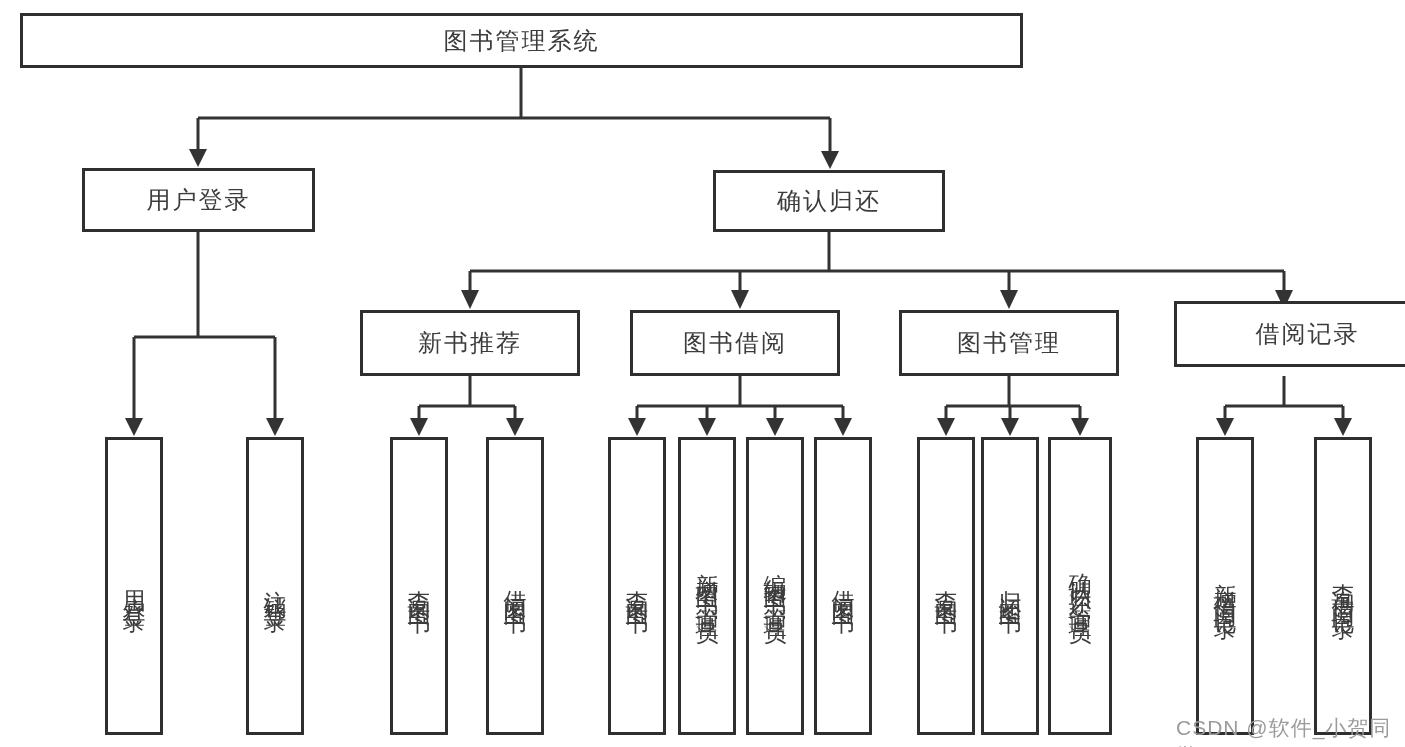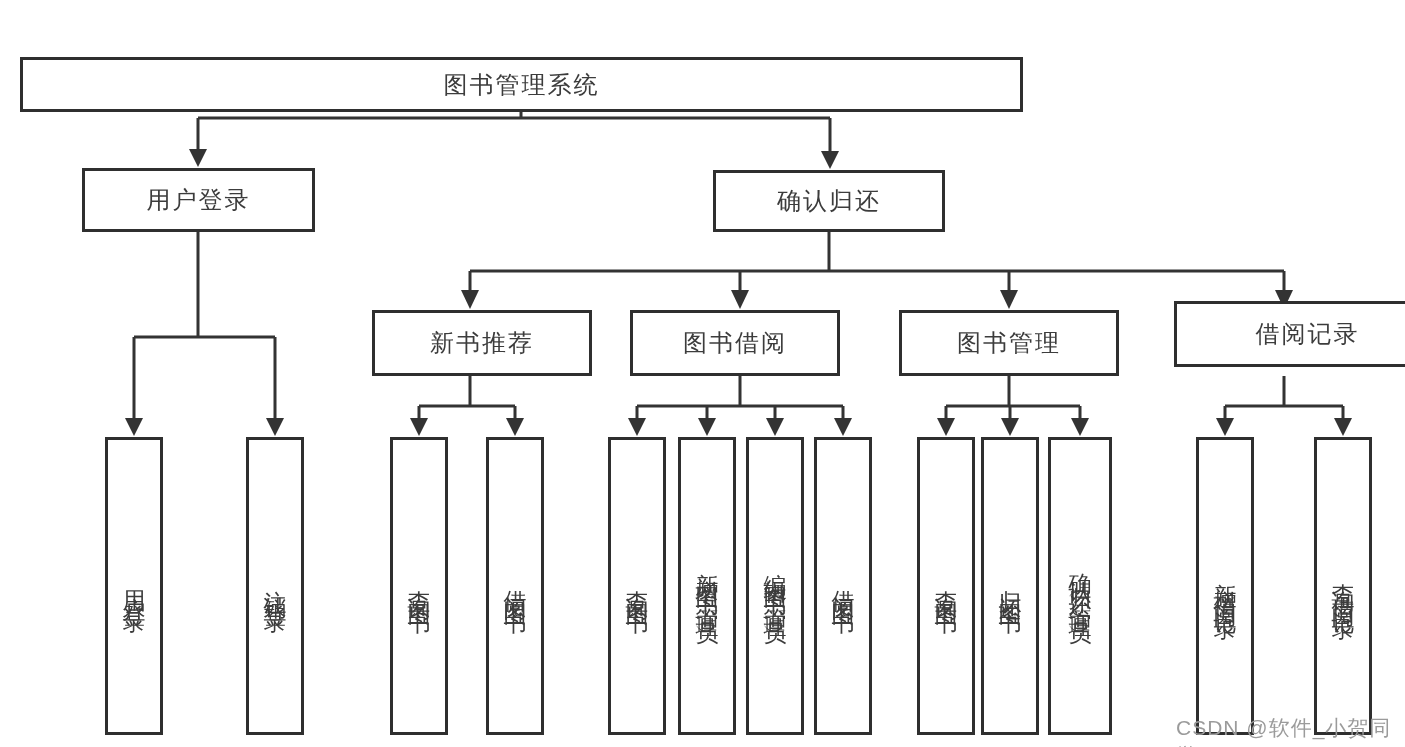--- a/index.html
+++ b/index.html
@@ -109,26 +109,26 @@
       <polygon points="1071,418 1089,418 1080,436"></polygon>
     </g>
 
     <g>
       <path d="M1284 376 V406 M1225 406 H1343 M1225 406 V419 M1343 406 V419"></path>
       <polygon points="1216,418 1234,418 1225,436"></polygon>
       <polygon points="1334,418 1352,418 1343,436"></polygon>
     </g>
   </svg>
 
-  <div class="node" style="left:20px; top:13px; width:1003px; height:55px;margin-top:44px;">图书管理系统</div>
+  <div class="node" style="left:20px; top:13px; width:1003px; height:55px;">图书管理系统</div>
 
   <div class="node" style="left:82px; top:168px; width:233px; height:64px;">用户登录</div>
   <div class="node" style="left:713px; top:170px; width:232px; height:62px;">确认归还</div>
 
-  <div class="node" style="left:360px; top:310px; width:220px; height:66px;margin-left:12px;">新书推荐</div>
+  <div class="node" style="left:360px; top:310px; width:220px; height:66px;">新书推荐</div>
   <div class="node" style="left:630px; top:310px; width:210px; height:66px;">图书借阅</div>
   <div class="node" style="left:899px; top:310px; width:220px; height:66px;">图书管理</div>
   <div class="node" style="left:1174px; top:301px; width:267px; height:66px;">借阅记录</div>
 
   <div class="node leaf" style="left:105px; top:437px; width:58px; height:298px;">用户登录</div>
   <div class="node leaf" style="left:246px; top:437px; width:58px; height:298px;">注销登录</div>
 
   <div class="node leaf" style="left:390px; top:437px; width:58px; height:298px;">查询图书</div>
   <div class="node leaf" style="left:486px; top:437px; width:58px; height:298px;">借阅图书</div>
 

